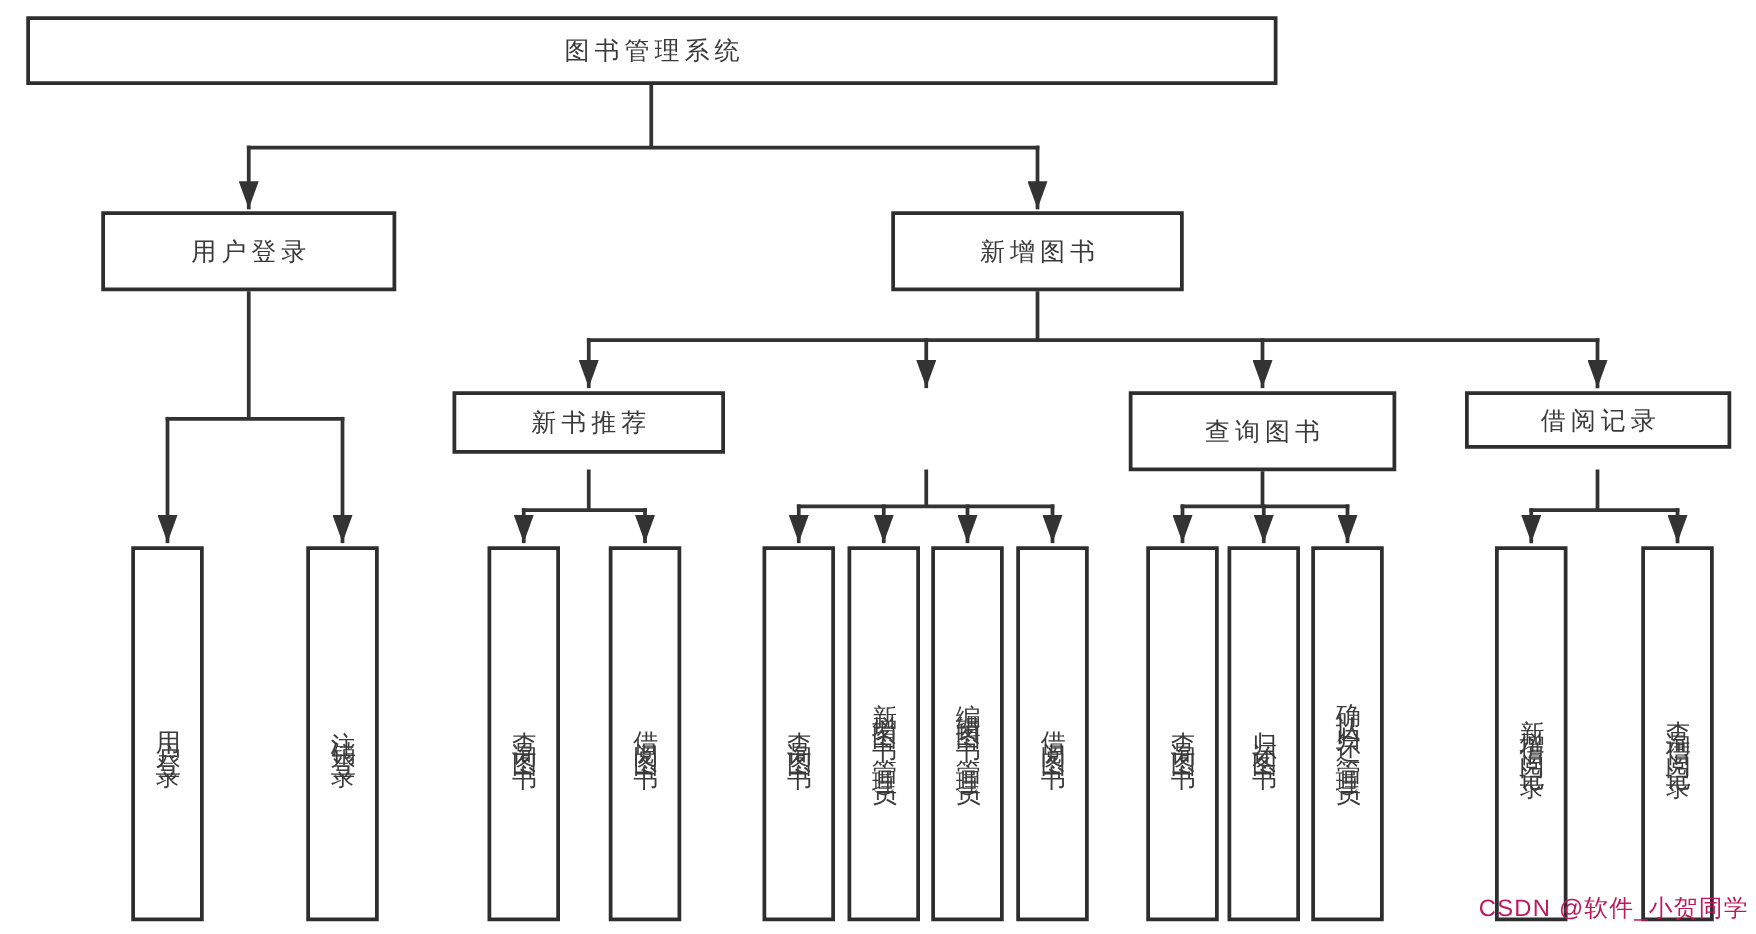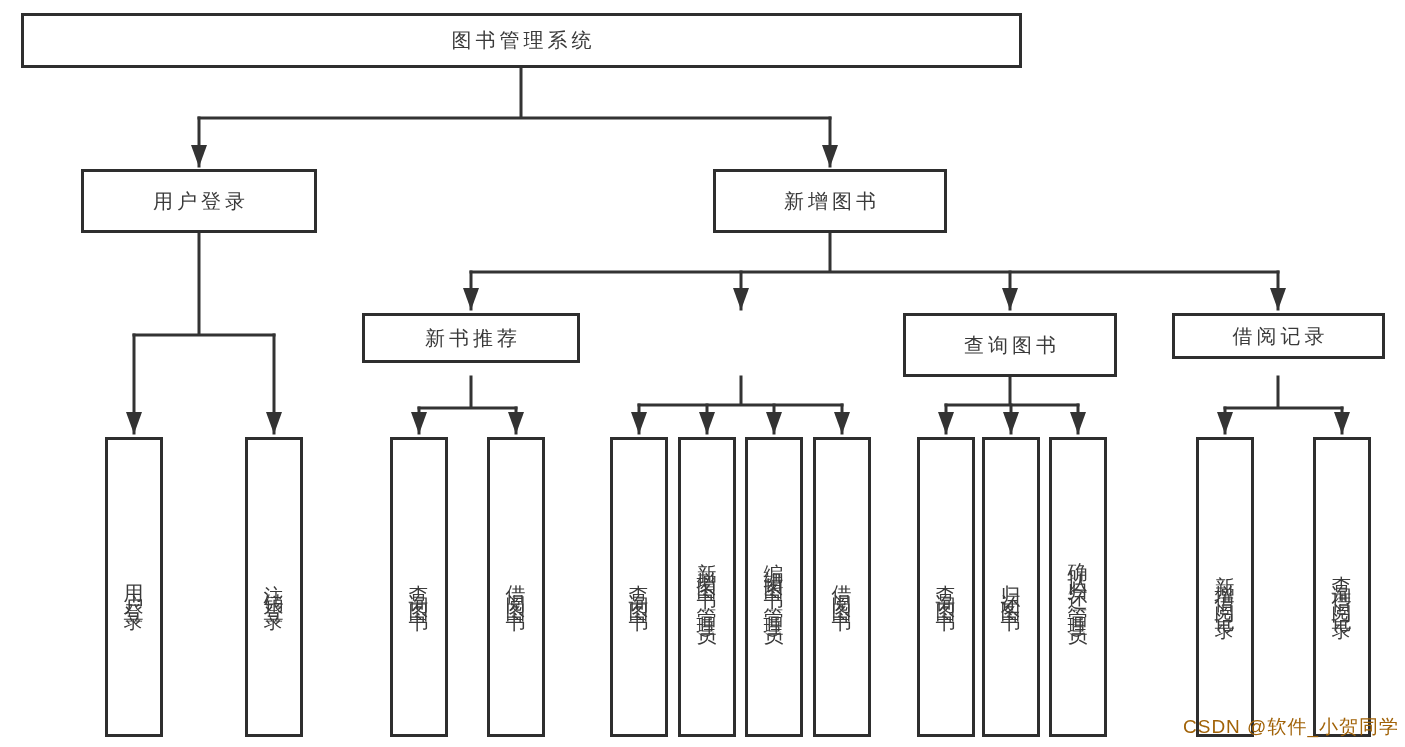--- a/index.html
+++ b/index.html
@@ -40,21 +40,21 @@
     line-height: 1;
     white-space: nowrap;
   }
   #watermark {
     position: absolute;
     left: 1183px;
     top: 714px;
     z-index: 5;
     font-size: 19px;
     letter-spacing: 1px;
-    color: #a16207;
+    color: #be185d;
     white-space: nowrap;
   }
 </style>
 </head>
 <body>
 
 <div id="canvas">
 
   <svg id="connectors" width="1405" height="747" viewBox="0 0 1405 747">
     <defs>

